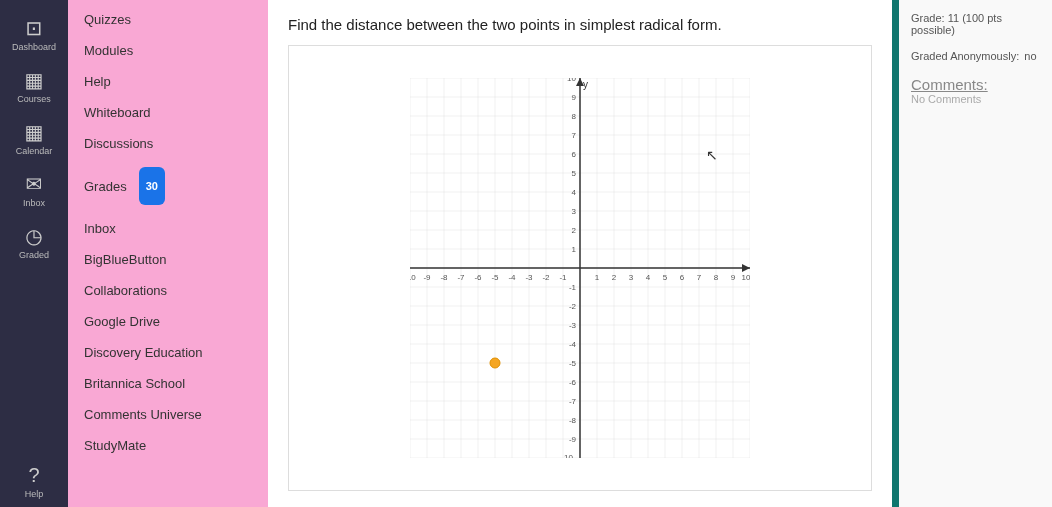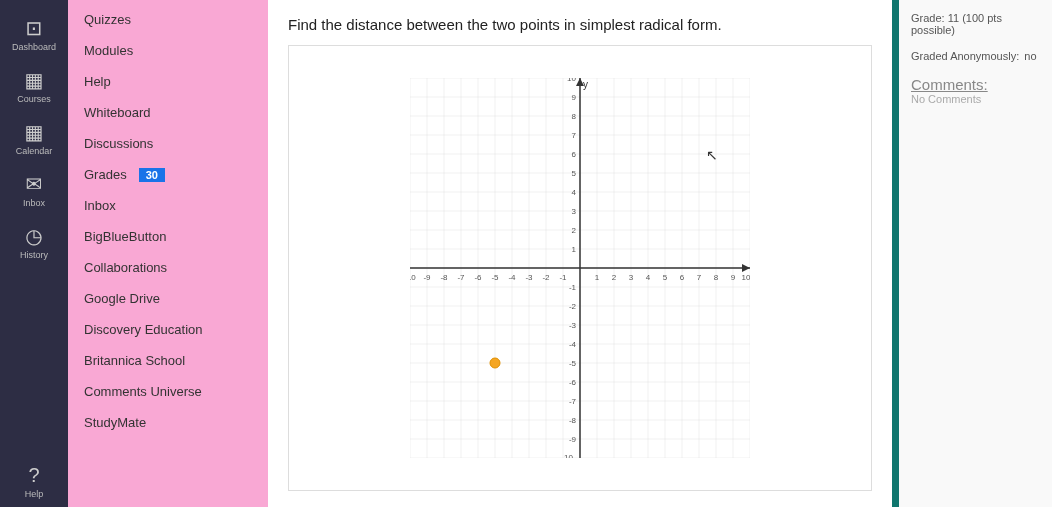--- a/index.html
+++ b/index.html
@@ -51,22 +51,22 @@
       color: #333;
       cursor: pointer;
       display: flex;
       align-items: center;
       gap: 8px;
       white-space: nowrap;
     }
     .nav-badge {
       background: #1a73e8;
       color: white;
-      border-radius: 0;
-      padding: 1px 7px;
+      border-radius: 6px;
+      padding: 13px 7px;
       font-size: 11px;
       font-weight: 600;
       margin-left: 4px;
     }
 
     
     .main-content {
       flex: 1;
       background: #ffffff;
       display: flex;
@@ -148,21 +148,21 @@
   <div class="icon-item">
     <span class="icon-svg">▦</span>
     <span class="icon-label">Calendar</span>
   </div>
   <div class="icon-item">
     <span class="icon-svg">✉</span>
     <span class="icon-label">Inbox</span>
   </div>
   <div class="icon-item">
     <span class="icon-svg">◷</span>
-    <span class="icon-label">History</span>
+    <span class="icon-label">Graded</span>
   </div>
   <div style="flex:1"></div>
   <div class="icon-item">
     <span class="icon-svg">?</span>
     <span class="icon-label">Help</span>
   </div>
 </div>
 
 <div class="nav-sidebar">
 

